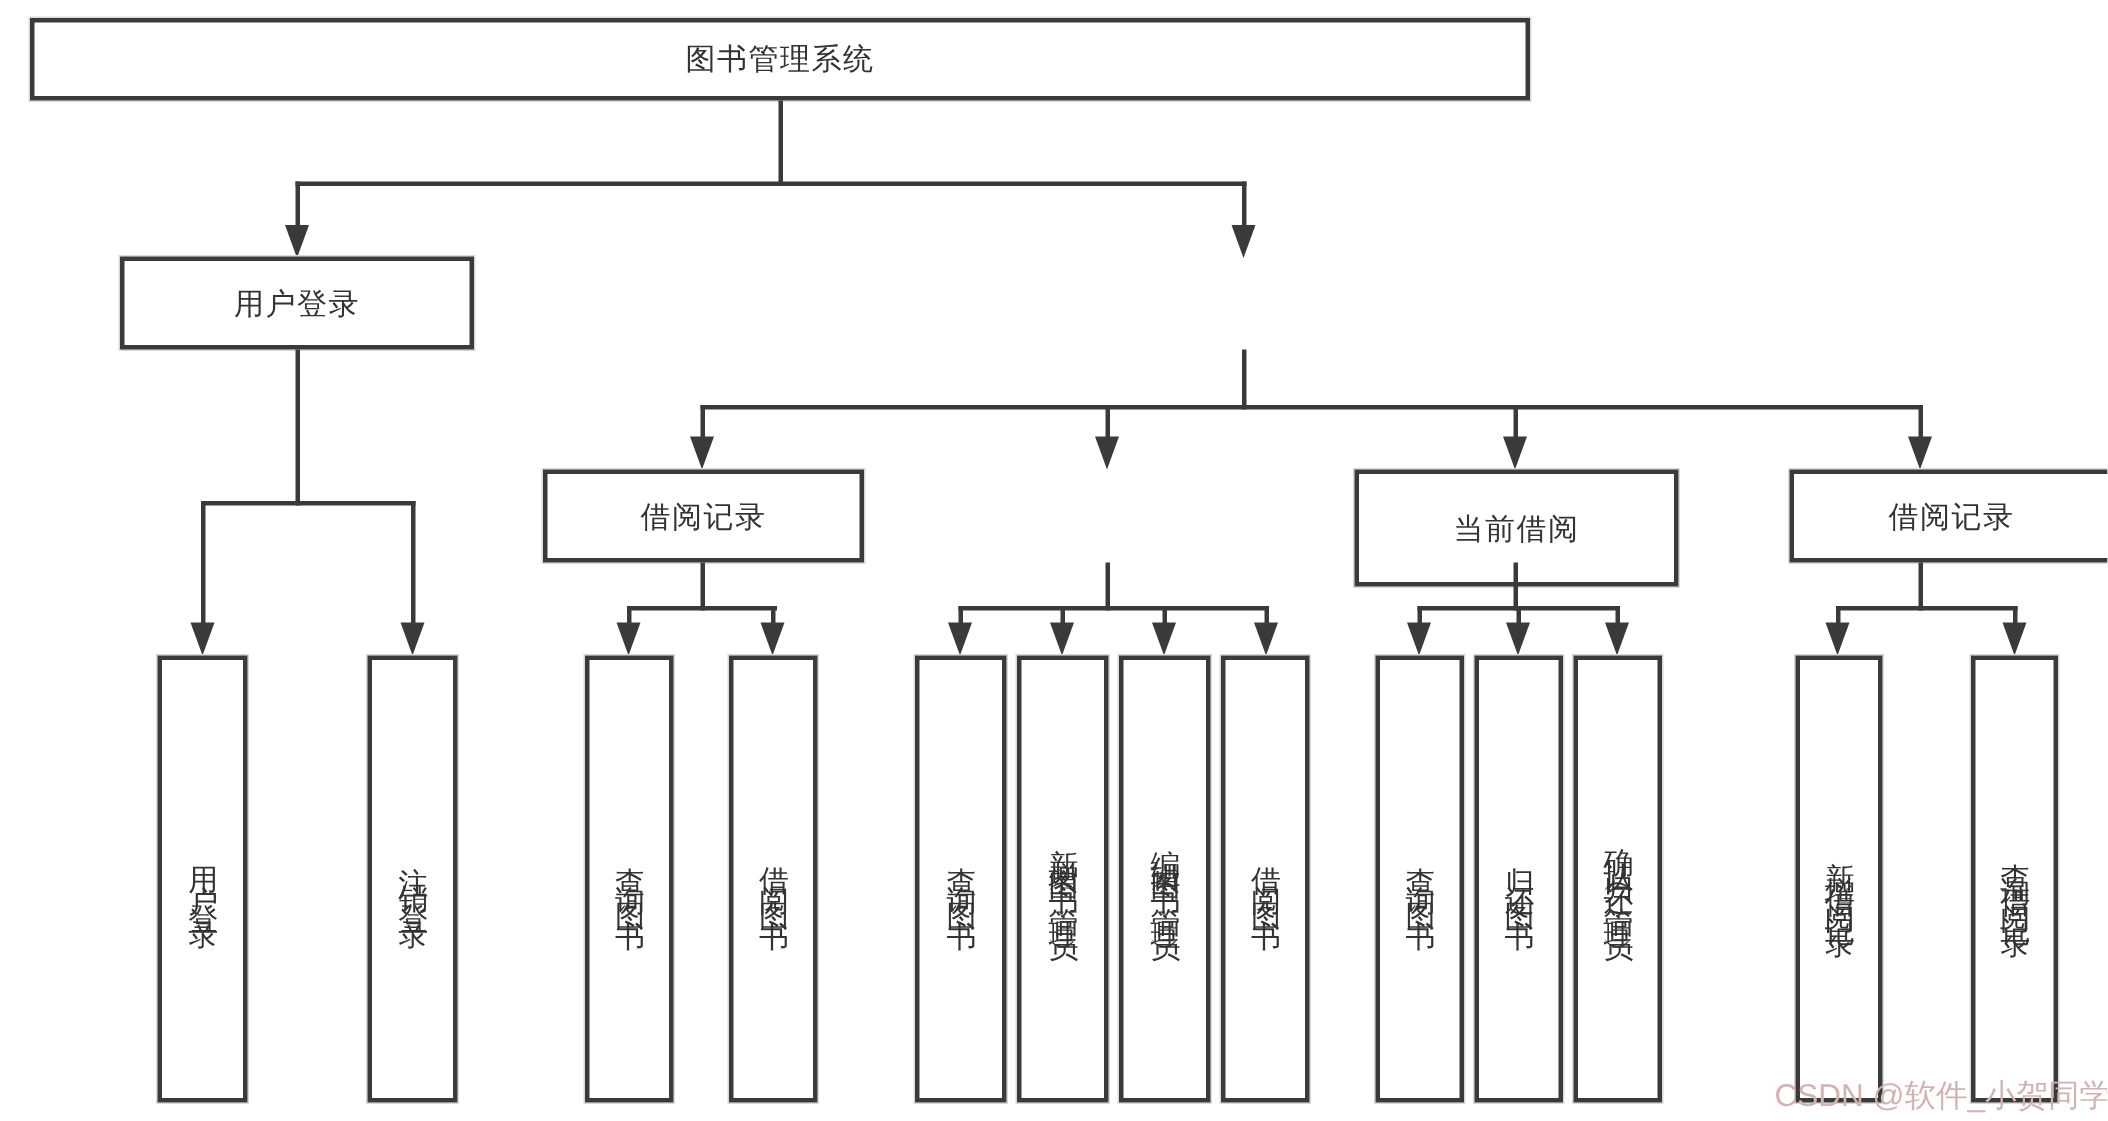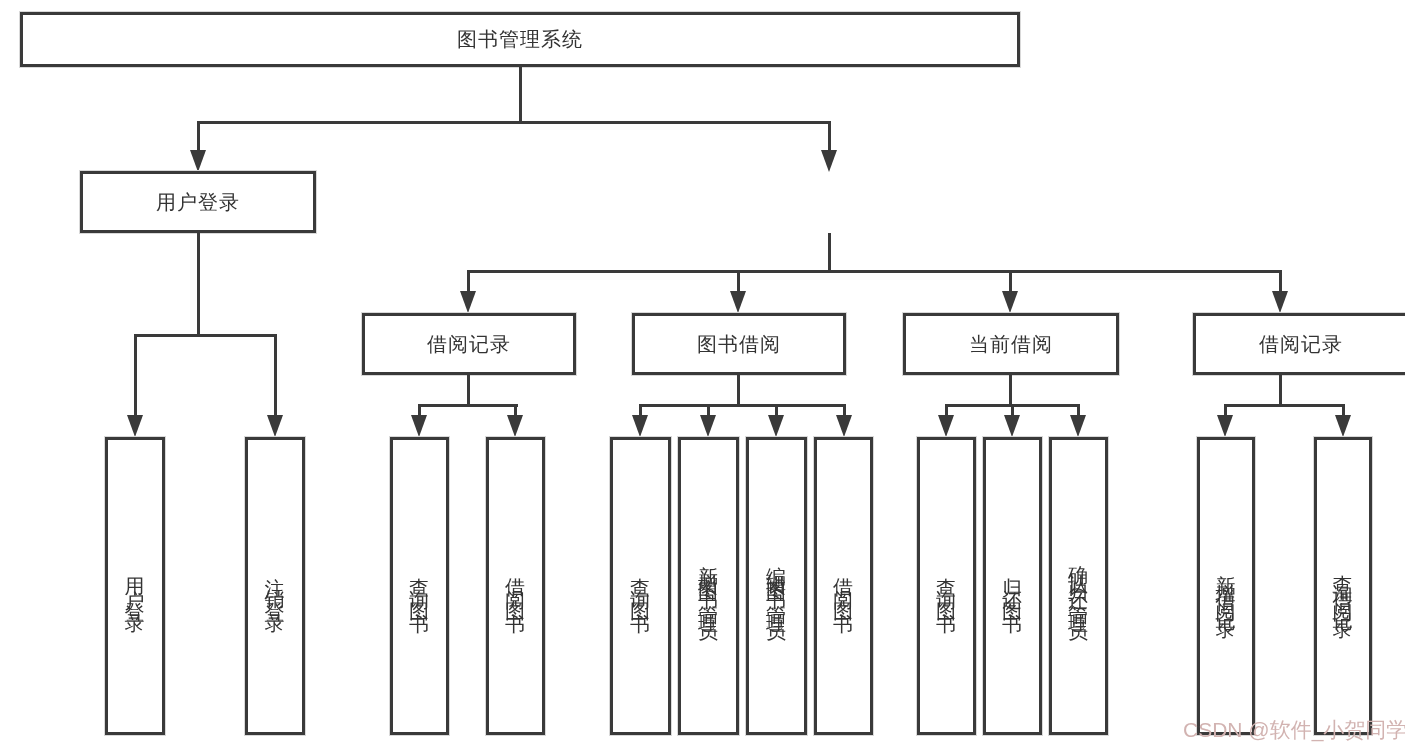--- a/index.html
+++ b/index.html
@@ -73,22 +73,21 @@
   <div class="vline" style="left:467px;top:270px;width:3px;height:23px;"></div>
   <div class="arrowhead" style="left:460px;top:291px;"></div>
   <div class="vline" style="left:737px;top:270px;width:3px;height:23px;"></div>
   <div class="arrowhead" style="left:730px;top:291px;"></div>
   <div class="vline" style="left:1009px;top:270px;width:3px;height:23px;"></div>
   <div class="arrowhead" style="left:1002px;top:291px;"></div>
   <div class="vline" style="left:1279px;top:270px;width:3px;height:23px;"></div>
   <div class="arrowhead" style="left:1272px;top:291px;"></div>
 
   <div class="box" style="left:362px;top:313px;width:214px;height:62px;">借阅记录</div>
-  <div class="box" style="left:632px;top:313px;width:214px;height:62px;">图书借阅</div>
-  <div class="box" style="left:903px;top:313px;width:216px;height:62px;">当前借阅</div>
+  <div class="box" style="left:903px;top:313px;width:216px;height:78px;">当前借阅</div>
   <div class="box" style="left:1173px;top:313px;width:216px;height:62px;margin-left:20px;">借阅记录</div>
 
   <div class="vline" style="left:467px;top:375px;width:3px;height:32px;"></div>
   <div class="hline" style="left:418px;top:404px;width:100px;height:3px;"></div>
   <div class="vline" style="left:418px;top:404px;width:3px;height:14px;"></div>
   <div class="arrowhead" style="left:411px;top:415px;"></div>
   <div class="vline" style="left:514px;top:404px;width:3px;height:14px;"></div>
   <div class="arrowhead" style="left:507px;top:415px;"></div>
 
   <div class="vline" style="left:737px;top:375px;width:3px;height:32px;"></div>

